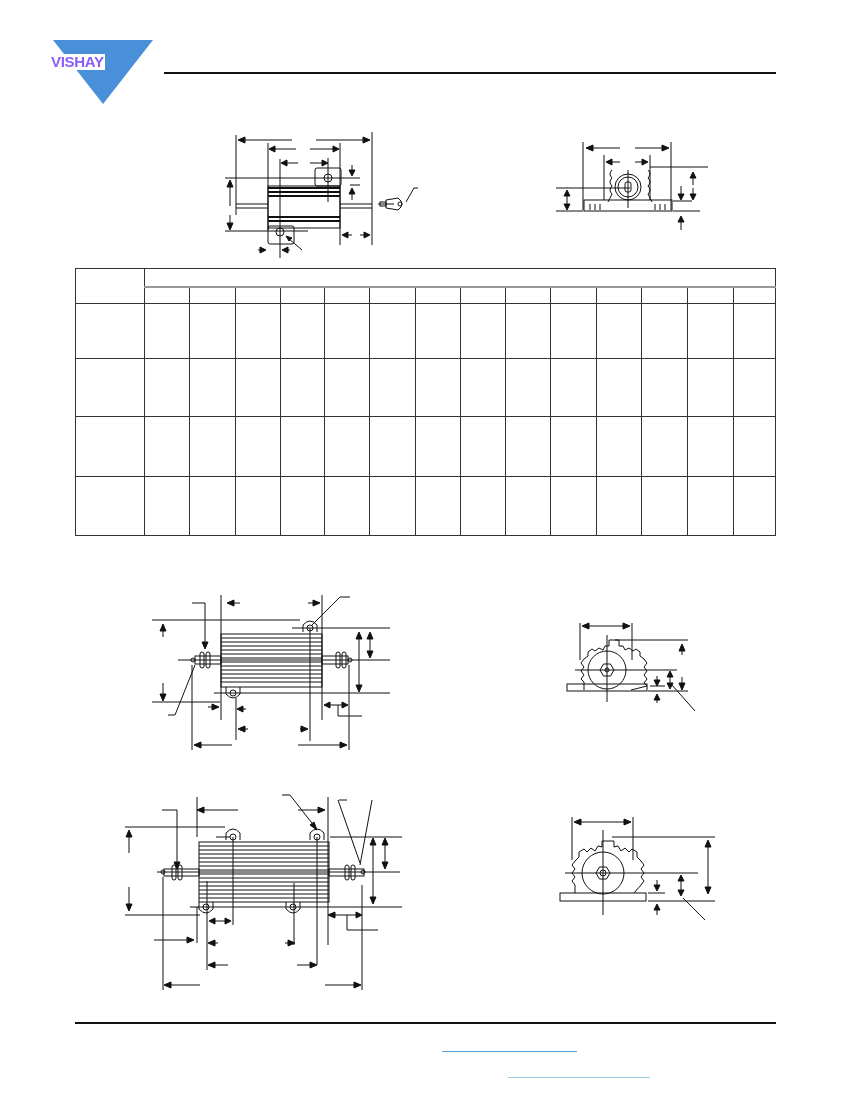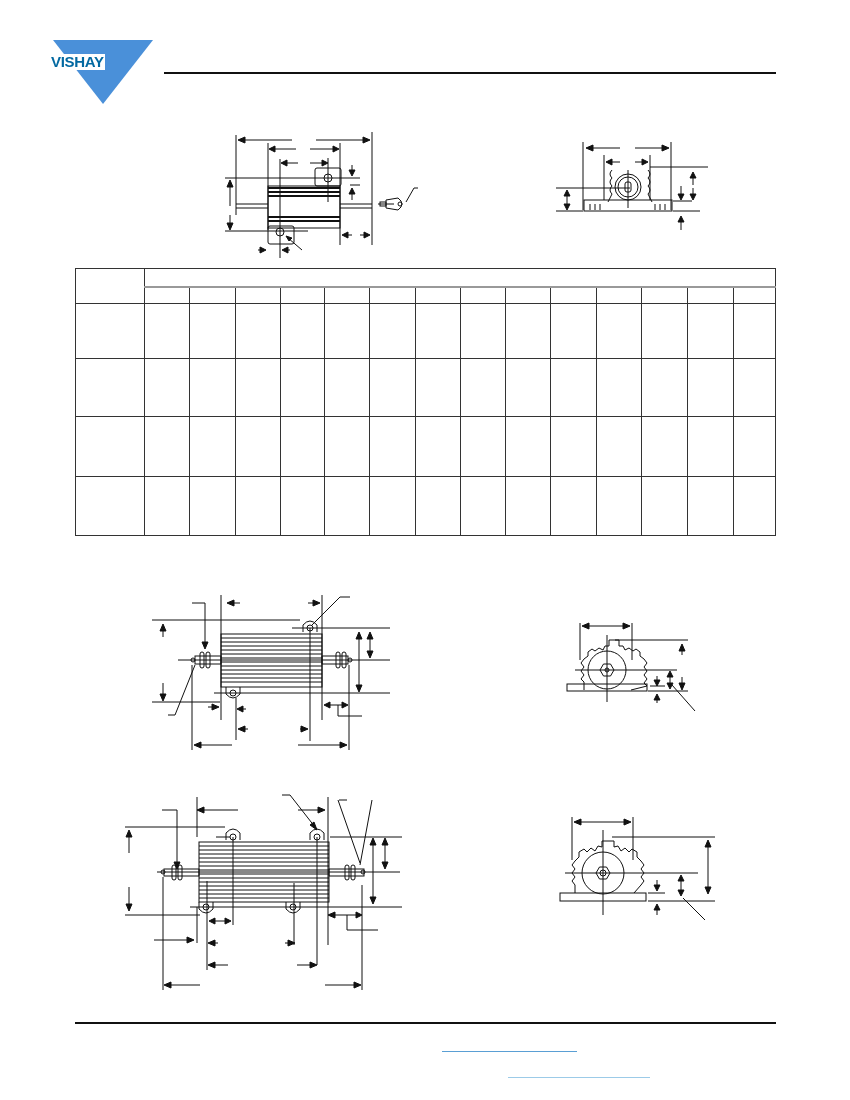--- a/index.html
+++ b/index.html
@@ -1,19 +1,19 @@
 <!DOCTYPE html>
 <html><head>
 <meta charset="utf-8">
 <style>
   html,body{margin:0;padding:0;background:#fff;}
   body{width:850px;height:1100px;position:relative;overflow:hidden;font-family:"Liberation Sans",sans-serif;}
   .abs{position:absolute;}
   .logo{left:48px;top:38px;width:110px;height:68px;}
-  .logo-text{position:absolute;left:2px;top:16px;font-weight:bold;font-size:15px;color:#0369a1;letter-spacing:-0.3px;background:#fff;padding:0 1px;line-height:16px;}
+  .logo-text{position:absolute;left:2px;top:16px;font-weight:bold;font-size:15px;color:#8b5cf6;letter-spacing:-0.3px;background:#fff;padding:0 1px;line-height:16px;}
   .header-rule{left:164px;top:72px;width:612px;height:2px;background:#111;}
   .footer-rule{left:75px;top:1022px;width:701px;height:2px;background:#111;}
   .link-line{height:1px;}
   svg.drw{position:absolute;overflow:visible;}
   svg.drw line, svg.drw rect, svg.drw circle, svg.drw path, svg.drw polyline, svg.drw polygon{fill:none;stroke:#111;stroke-width:1;}
   svg.drw .fill{fill:#111;}
   svg.drw .thick{stroke-width:2;}
   table.spec{position:absolute;left:75px;top:268px;width:701px;height:268px;border-collapse:collapse;}
   table.spec td{border:1px solid #333;padding:0;}
   table.spec td.subhead{border-bottom:2px solid #999;}

